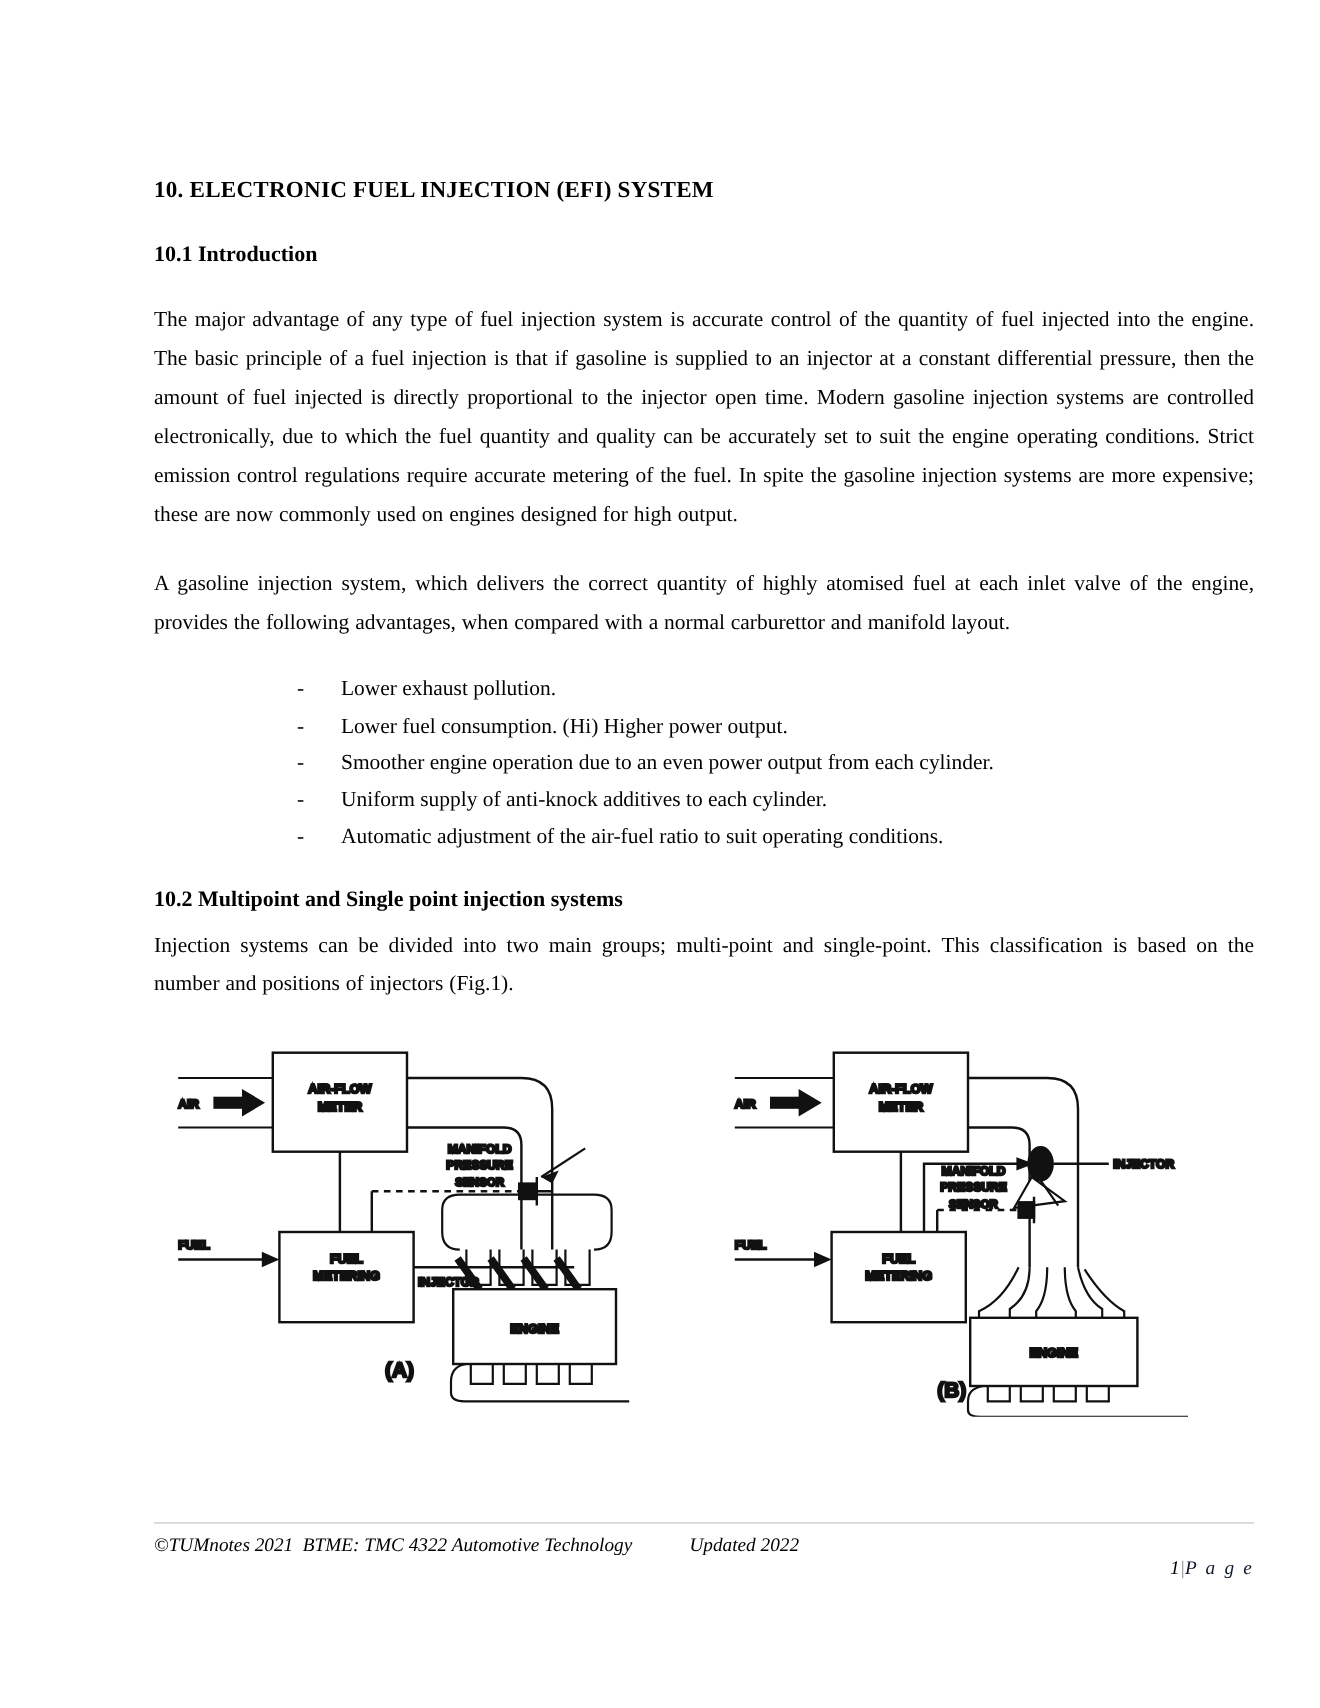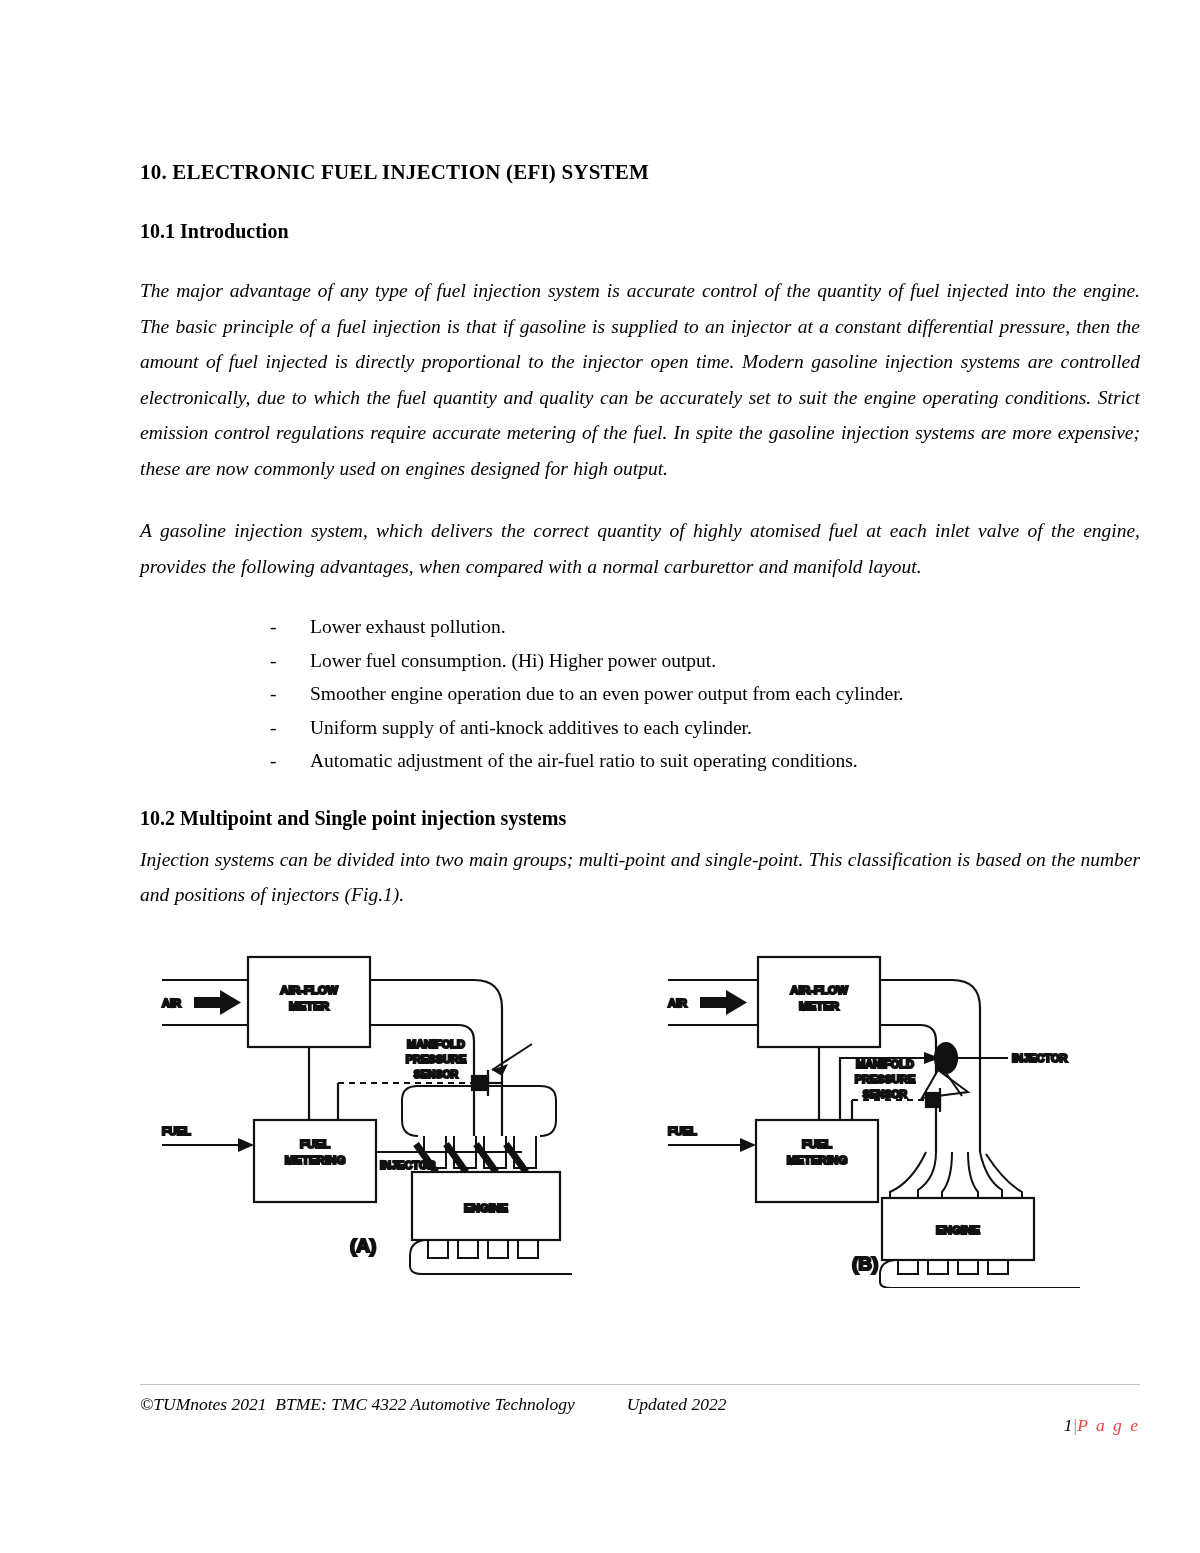--- a/index.html
+++ b/index.html
@@ -46,21 +46,20 @@
   h2.doc-h2.tight {
     margin-top: 0;
     margin-bottom: 12px;
   }
   p.body-par {
     font-size: 19.5px;
     line-height: 1.82;
     text-align: justify;
     margin: 0 0 27px 0;
     word-spacing: 0.5px;
-    font-style: italic;
   }
   p.body-par.last { margin-bottom: 26px; }
   ul.adv-list {
     list-style: none;
     margin: 0 0 28px 0;
     padding: 0 0 0 130px;
   }
   ul.adv-list li {
     font-size: 19.5px;
     line-height: 1.72;
@@ -104,21 +103,21 @@
     font-size: 17.5px;
     font-family: "Liberation Serif", "DejaVu Serif", serif;
   }
   .footer-left { white-space: pre; }
   .footer-mid { margin-left: 52px; white-space: pre; }
   .footer-right {
     margin-left: auto;
     white-space: pre;
   }
   .footer-right .pg-num { color: #000; }
-  .footer-right .pg-word { color: #ef4444; letter-spacing: 2px; }
+  .footer-right .pg-word { color: #0f172a; letter-spacing: 2px; }
   .footer-right .pg-bar { color: #8a8a8a; }
 
   svg text {
     font-family: "Liberation Sans", "DejaVu Sans", sans-serif;
     font-weight: bold;
     fill: #111;
   }
 </style>
 </head>
 <body>

